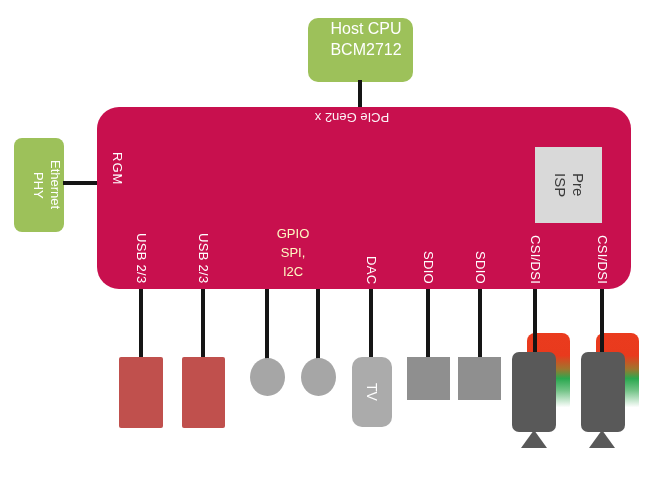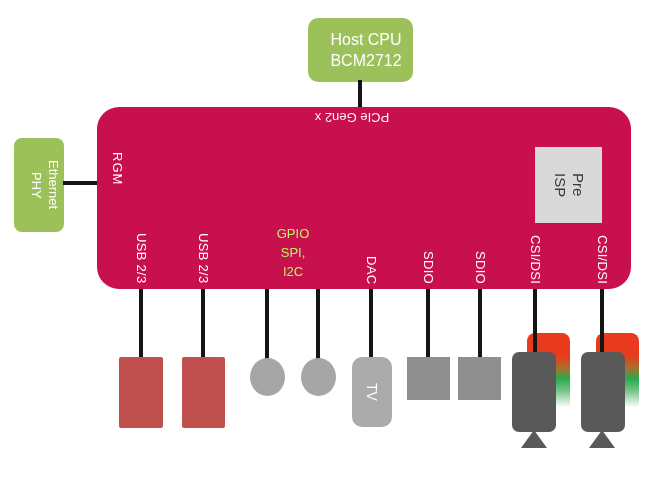--- a/index.html
+++ b/index.html
@@ -3,21 +3,21 @@
 <meta charset="utf-8">
 <style>
   html,body{margin:0;padding:0;background:#ffffff;}
   .stage{
     position:relative;width:650px;height:486px;background:#ffffff;overflow:hidden;
     font-family:"Liberation Sans", sans-serif;
   }
   .box{position:absolute;box-sizing:border-box;}
   .greenbox{
     background:#9dc15a;border-radius:10px;color:#ffffff;
-    display:flex;align-items:center;justify-content:center;
+    display:flex;align-items:flex-start;justify-content:center;
     text-align:center;white-space:pre-line;padding-left:11px;
   }
   .soc{
     background:#c8104e;border-radius:22px;
   }
   .vtext{writing-mode:vertical-rl;white-space:pre-line;}
   .wire{position:absolute;background:#151515;}
   .portlabel{
     position:absolute;bottom:5px;color:#ffffff;font-size:13px;
     letter-spacing:0.3px;transform:translateX(-50%);
@@ -28,21 +28,21 @@
   }
   .rgm{
     position:absolute;top:45px;left:13px;color:#ffffff;font-size:13px;letter-spacing:1px;
   }
   .preisp{
     background:#d9d9d9;color:#3a3a3a;display:flex;align-items:center;justify-content:center;
     font-size:15px;line-height:18px;text-align:center;
   }
   .gpiolabel{
     position:absolute;bottom:8px;left:196px;transform:translateX(-50%);
-    color:#bef264;font-size:13px;line-height:19px;text-align:center;white-space:pre-line;
+    color:#fef9c3;font-size:13px;line-height:19px;text-align:center;white-space:pre-line;
   }
   .usbconn{background:#c0504d;border-radius:2px;}
   .pincircle{background:#a6a6a6;border-radius:50%;}
   .tvbox{
     background:#ababab;border-radius:10px;color:#ffffff;font-size:14px;
     display:flex;align-items:center;justify-content:center;
   }
   .sdcard{background:#8f8f8f;}
   .display{
     border-radius:8px;z-index:1;

